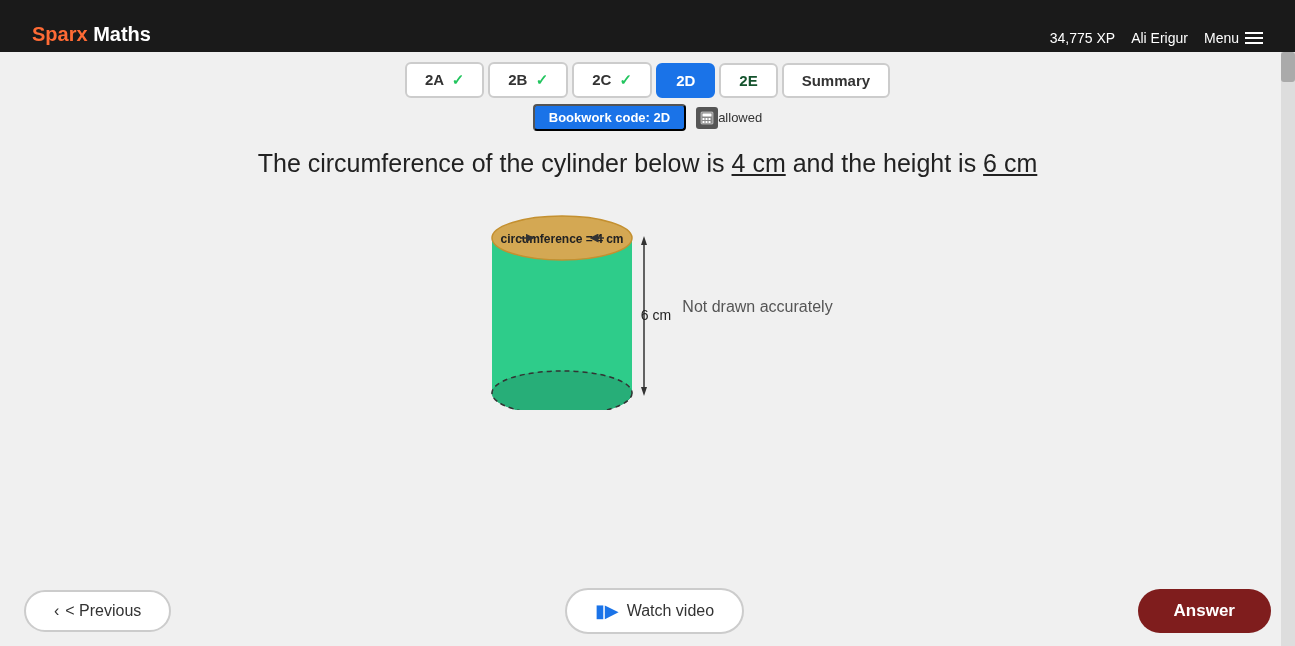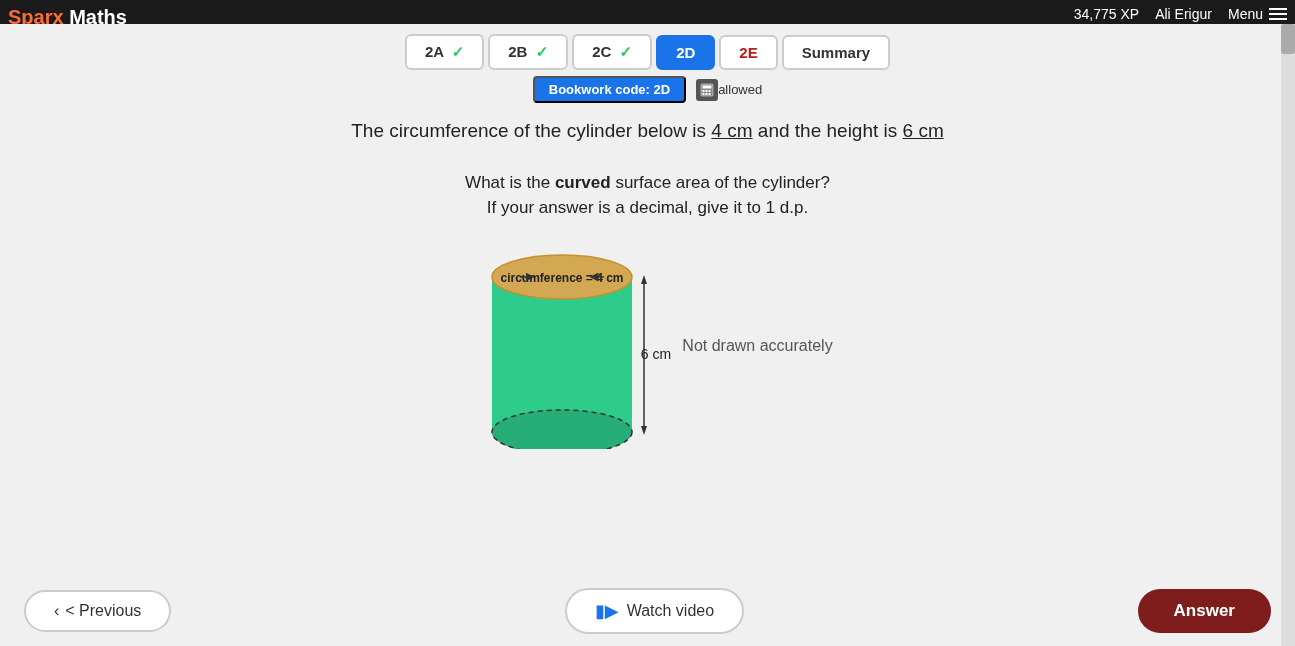--- a/index.html
+++ b/index.html
@@ -10,24 +10,24 @@
       font-family: Arial, sans-serif;
       overflow: hidden;
       display: flex;
       flex-direction: column;
     }
 
     
     .top-bar {
       background: #1a1a1a;
       display: flex;
-      align-items: flex-start;
+      align-items: flex-end;
       justify-content: space-between;
-      padding: 6px 8px;
-      height: 24px;
+      padding: 6px 32px;
+      height: 52px;
     }
     .logo {
       color: white;
       font-size: 20px;
       font-weight: bold;
     }
     .logo span { color: #ff6b35; }
     .top-right {
       display: flex;
       align-items: center;
@@ -87,21 +87,21 @@
       color: #333;
     }
     .tab.active {
       background: #1a73e8;
       color: white;
       border-color: #1a73e8;
     }
     .tab.inactive {
       background: white;
       border-color: #ccc;
-      color: #b91c1c;
+      color: #14532d;
     }
     .tab.summary {
       background: white;
       border-color: #ccc;
       color: #333;
     }
     .check-mark {
       color: #22c55e;
       margin-left: 4px;
     }
@@ -162,23 +162,23 @@
       flex: 1;
       display: flex;
       flex-direction: column;
       align-items: center;
       padding: 10px 60px 10px 60px;
       position: relative;
     }
 
     .question-text {
       text-align: center;
-      font-size: 19px;
+      font-size: 25px;
       color: #222;
-      margin-bottom: 24px;
+      margin-bottom: 13px;
       line-height: 1.5;
     }
     .question-text .underline-val {
       text-decoration: underline;
       font-weight: normal;
     }
     .sub-question {
       text-align: center;
       font-size: 17px;
       color: #222;
@@ -335,27 +335,20 @@
 
   <div class="content-area">
 
     <div class="question-text">
       <span>The circumference of the cylinder below is</span>
       <span class="underline-val">4 cm</span>
       <span>and the height is</span>
       <span class="underline-val">6 cm</span>
     </div>
 
-    <div class="sub-question">
-      <span>What is the</span>
-      <strong>curved</strong>
-      <span>surface area of the cylinder?</span>
-      <br>
-      <span>If your answer is a decimal, give it to 1 d.p.</span>
-    </div>
 
     <div class="diagram-container">
       <div class="cylinder-wrapper">
 
         <svg class="cylinder-svg" width="220" height="210" viewBox="0 0 220 210">
 
           <rect x="30" y="38" width="140" height="155" fill="#2ecc8a"></rect>
 
           <ellipse cx="100" cy="193" rx="70" ry="22" fill="#27ae78" stroke="#27ae78" stroke-width="1"></ellipse>
 

